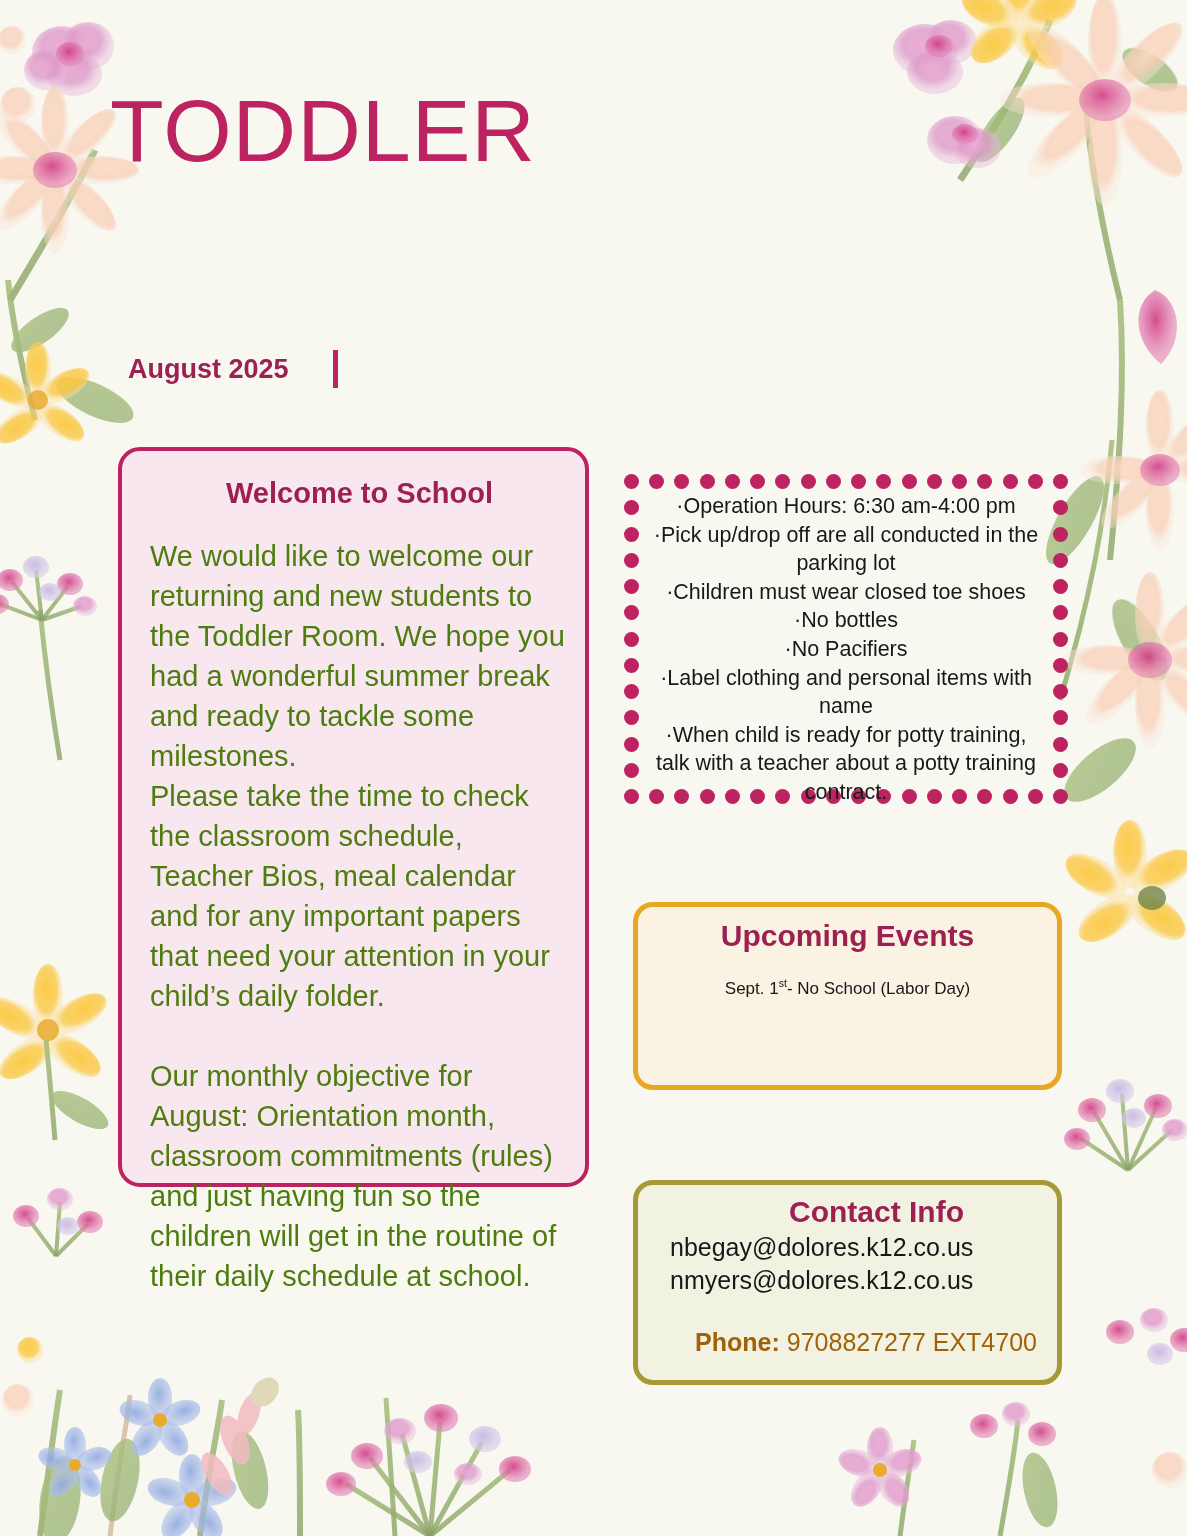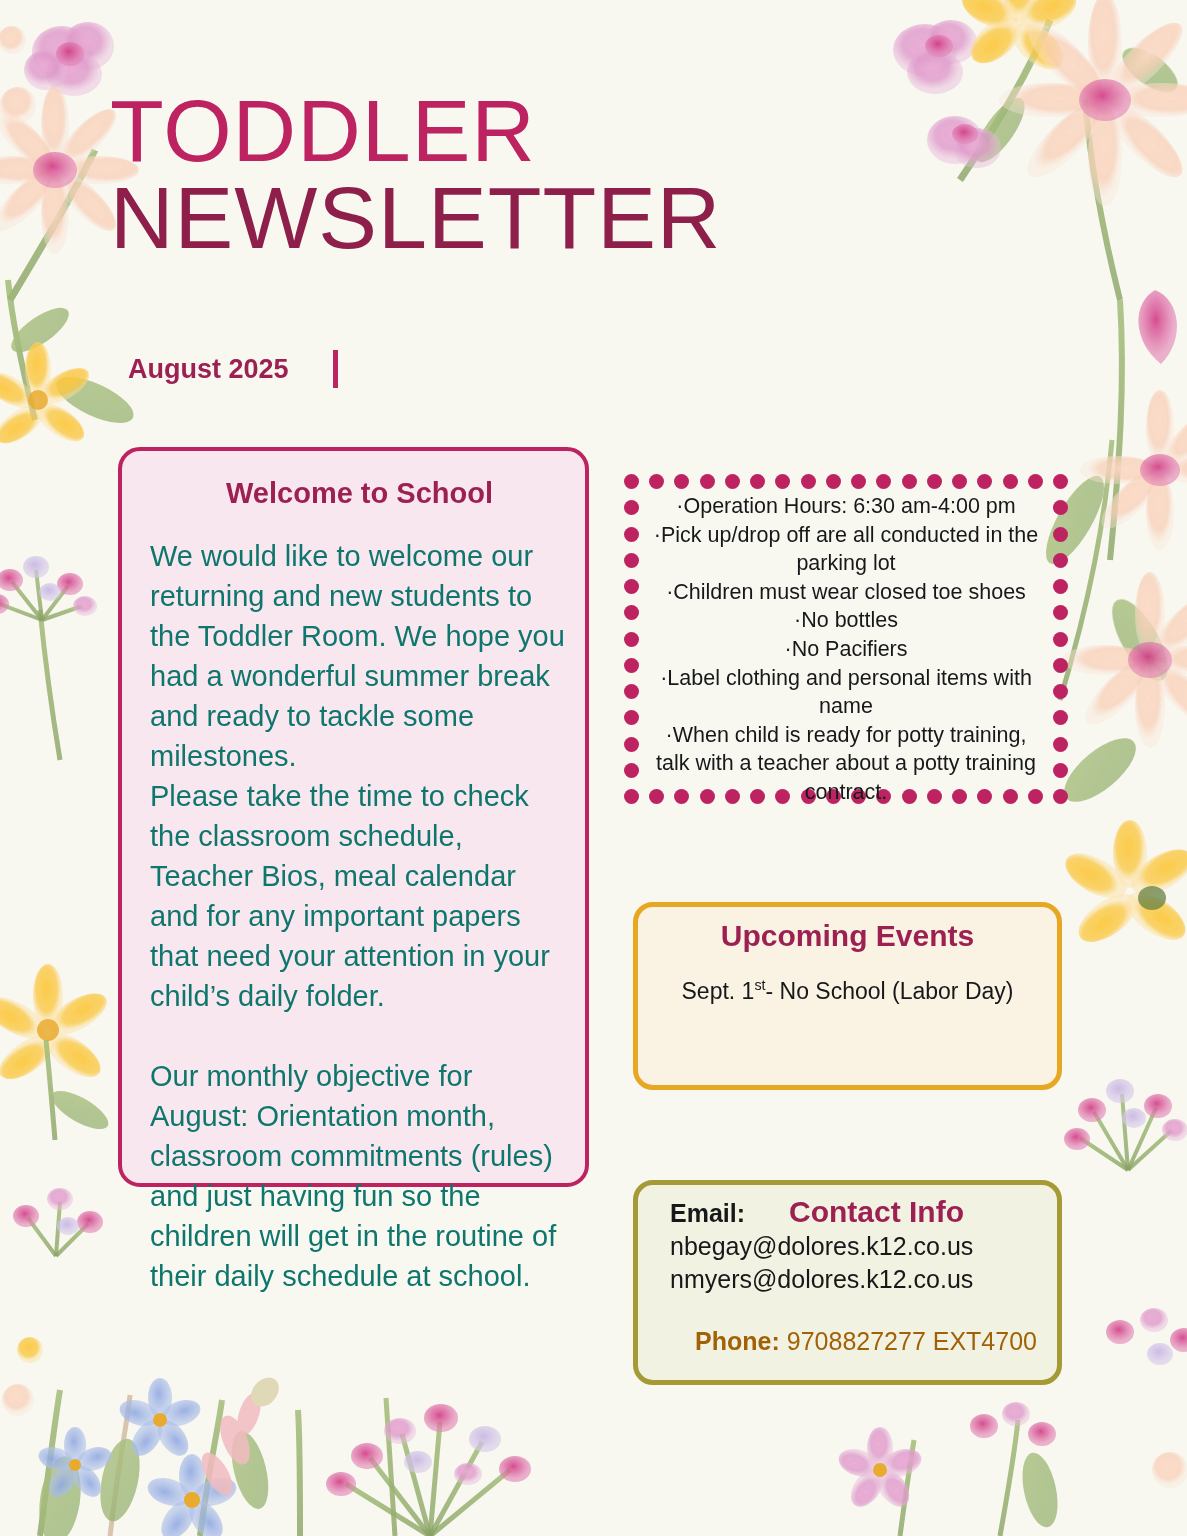--- a/index.html
+++ b/index.html
@@ -100,21 +100,21 @@
   .welcome-heading {
     text-align: center;
     font-size: 29px;
     font-weight: bold;
     color: #9d2052;
     margin: 0 0 26px 0;
   }
   .welcome-body {
     font-size: 29px;
     line-height: 1.38;
-    color: #0f766e;
+    color: #4d7c0f;
     white-space: pre-wrap;
     margin: 0;
   }
 
   
   .reminders-panel {
     position: absolute;
     left: 624px;
     top: 474px;
     width: 444px;
@@ -165,21 +165,21 @@
   }
   .events-heading {
     text-align: center;
     font-size: 30px;
     font-weight: bold;
     color: #9d2052;
     margin: 0 0 24px 0;
   }
   .events-item {
     text-align: center;
-    font-size: 23px;
+    font-size: 17px;
     color: #17181a;
     margin: 0;
   }
   .events-item sup {
     font-size: 0.62em;
     vertical-align: super;
   }
 
   
   .contact-panel {
@@ -562,21 +562,20 @@
       <ellipse cx="32" cy="-6" rx="14" ry="12" fill="url(#gMagenta)"></ellipse>
     </g>
     <circle cx="1170" cy="1470" r="18" fill="url(#gPeach)"></circle>
   </g>
 </svg>
 
 <div id="content">
 
   <div class="masthead">
     <div class="title-line1">TODDLER</div>
-    <div class="title-line2">NEWSLETTER</div>
   </div>
 
   <div class="byline">
     <div class="byline-month">August 2025</div>
     <div class="byline-rule"></div>
   </div>
 
   <section class="welcome-panel">
     <h2 class="welcome-heading">Welcome to School</h2>
     <p class="welcome-body">We would like to welcome our returning and new students to the Toddler Room. We hope you had a wonderful summer break and ready to tackle some milestones.
@@ -657,19 +656,18 @@
     </div>
   </section>
 
   <section class="events-panel">
     <h2 class="events-heading">Upcoming Events</h2>
     <p class="events-item"><span>Sept. 1</span><sup>st</sup><span>- No School (Labor Day)</span></p>
   </section>
 
   <section class="contact-panel">
     <h2 class="contact-heading">Contact Info</h2>
-    <div class="contact-email-label">Email:</div>
     <div class="contact-email">nbegay@dolores.k12.co.us
 nmyers@dolores.k12.co.us</div>
     <div class="contact-phone"><b>Phone:</b> <span>9708827277  EXT4700</span></div>
   </section>
 
 </div>
 
 </body></html>

